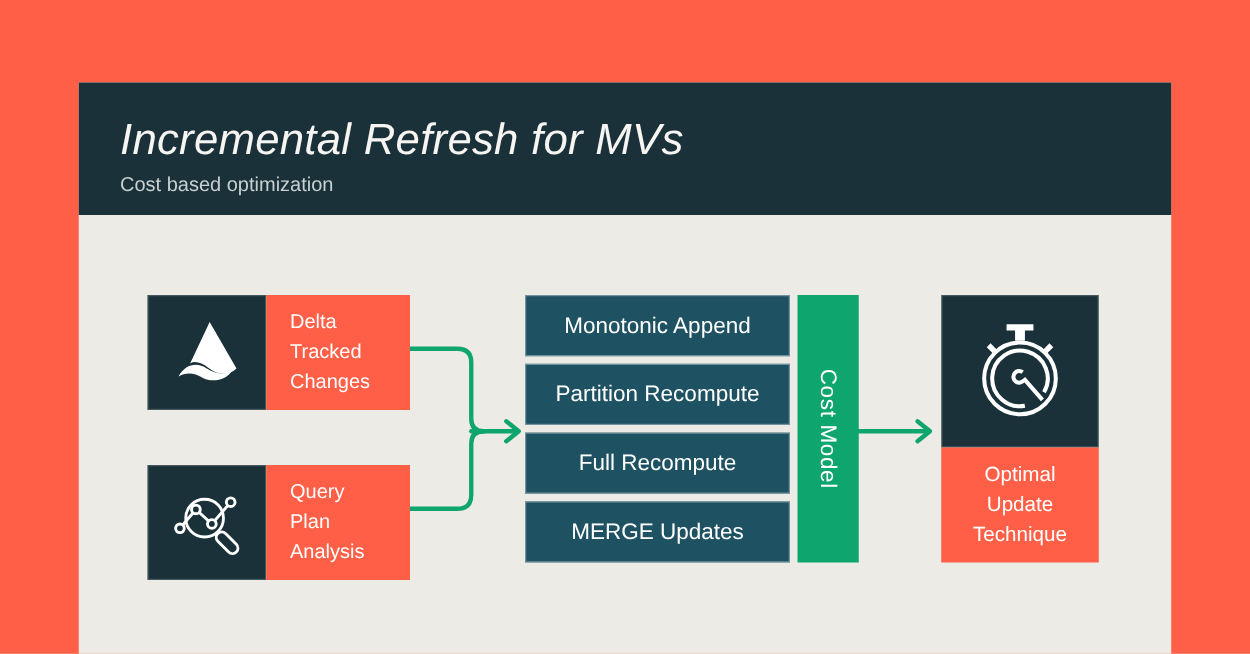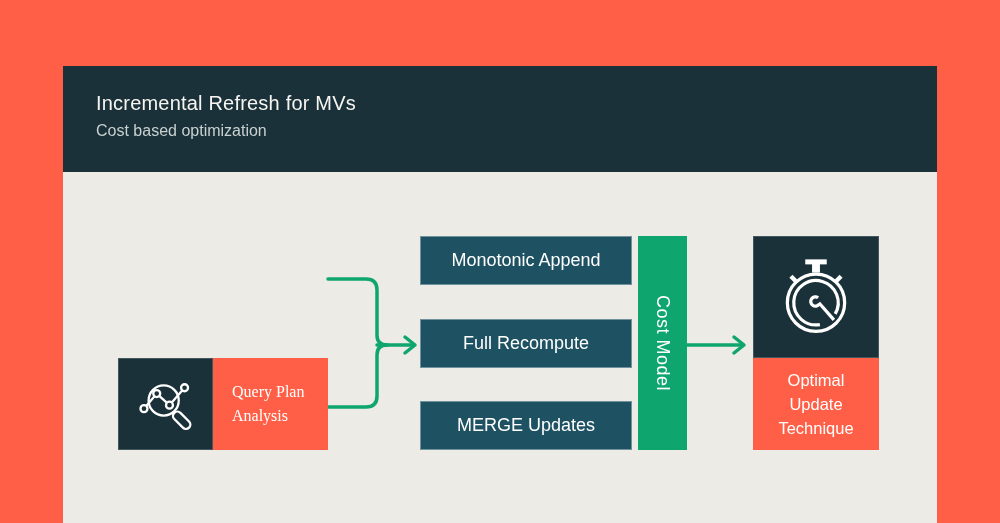--- a/index.html
+++ b/index.html
@@ -10,35 +10,35 @@
   }
   .card{
     position:absolute;left:63px;top:66px;width:874px;height:457px;
     background:#EDEBE6;
   }
   .header{
     position:absolute;left:0;top:0;width:100%;height:106px;
     background:#1B3139;box-sizing:border-box;padding:25px 33px 0 33px;
   }
   .title{
-    margin:0;color:#F6F5F1;font-size:20px;font-weight:500;
-    letter-spacing:.2px;line-height:1.2;
+    margin:0;color:#F6F5F1;font-size:35px;font-weight:500;
+    letter-spacing:.2px;line-height:1.2;font-style:italic;
   }
   .subtitle{
     margin:6px 0 0 0;color:#C9D0D0;font-size:16px;font-weight:400;
     line-height:1.2;
   }
   .diagram{position:absolute;left:0;top:106px;width:874px;height:351px;}
   .connectors{position:absolute;left:0;top:0;width:874px;height:351px;}
 
   .input-box{
     position:absolute;left:55px;width:210px;height:92px;display:flex;
   }
   .input-box.first{top:64px;}
-  .input-box.second{top:186px;font-family:Liberation Serif, serif;}
+  .input-box.second{top:200px;}
   .icon-cell{
     width:95px;height:92px;background:#1B3139;flex:0 0 95px;
     display:flex;align-items:center;justify-content:center;
     box-shadow:inset 0 0 0 1px rgba(190,205,210,0.25);
   }
   .label-cell{
     flex:1;background:#FF5F46;color:#FFFFFF;
     display:flex;align-items:center;
     font-size:16px;font-weight:500;line-height:24px;
     padding-left:19px;box-sizing:border-box;
@@ -96,40 +96,52 @@
 
     <svg class="connectors" viewBox="0 0 874 351" fill="none" stroke="#0FA56E" stroke-width="3.5" stroke-linecap="round" stroke-linejoin="round">
       <path d="M265 107 H303 Q314 107 314 118 V163 Q314 173 324 173"></path>
       <path d="M265 235 H303 Q314 235 314 224 V183 Q314 173 324 173"></path>
       <path d="M314 173 H350"></path>
       <path d="M342 165 L352 173 L342 181"></path>
       <path d="M624 173 H679"></path>
       <path d="M671 165 L681 173 L671 181"></path>
     </svg>
 
+    <div class="input-box first">
+      <div class="icon-cell">
+        <svg width="58" height="58" viewBox="0 0 100 100" fill="#FFFFFF">
+          <path d="M53 8 L90 72 C78 83 63 81 51 71 C42 64 33 61 26 65 Z"></path>
+          <path d="M10 83 C20 66 35 63 49 72 C62 80 74 81 84 75 C74 90 54 92 40 83 C30 77 18 78 10 83 Z"></path>
+        </svg>
+      </div>
+      <div class="label-cell">
+        <span>Delta Tracked Changes</span>
+      </div>
+    </div>
 
     <div class="input-box second">
       <div class="icon-cell">
         <svg width="58" height="58" viewBox="0 0 100 100" fill="none" stroke="#FFFFFF" stroke-width="4">
           <circle cx="46" cy="44" r="26"></circle>
           <rect x="69.5" y="60" width="15" height="36" rx="7.5" transform="rotate(-45 77 78)"></rect>
           <polyline points="12,58 34,32 56,52 82,22"></polyline>
           <circle cx="12" cy="58" r="6" fill="#1B3139"></circle>
           <circle cx="34" cy="32" r="6" fill="#1B3139"></circle>
           <circle cx="56" cy="52" r="6" fill="#1B3139"></circle>
           <circle cx="82" cy="22" r="6" fill="#1B3139"></circle>
         </svg>
       </div>
       <div class="label-cell">
         <span>Query Plan Analysis</span>
       </div>
     </div>
 
     <div class="strategies">
       <div class="strategy">Monotonic Append</div>
+      <div class="strategy">Partition Recompute</div>
       <div class="strategy">Full Recompute</div>
       <div class="strategy">MERGE Updates</div>
     </div>
 
     <div class="cost-bar">
       <span>Cost Model</span>
     </div>
 
     <div class="output-box">
       <div class="output-icon">

